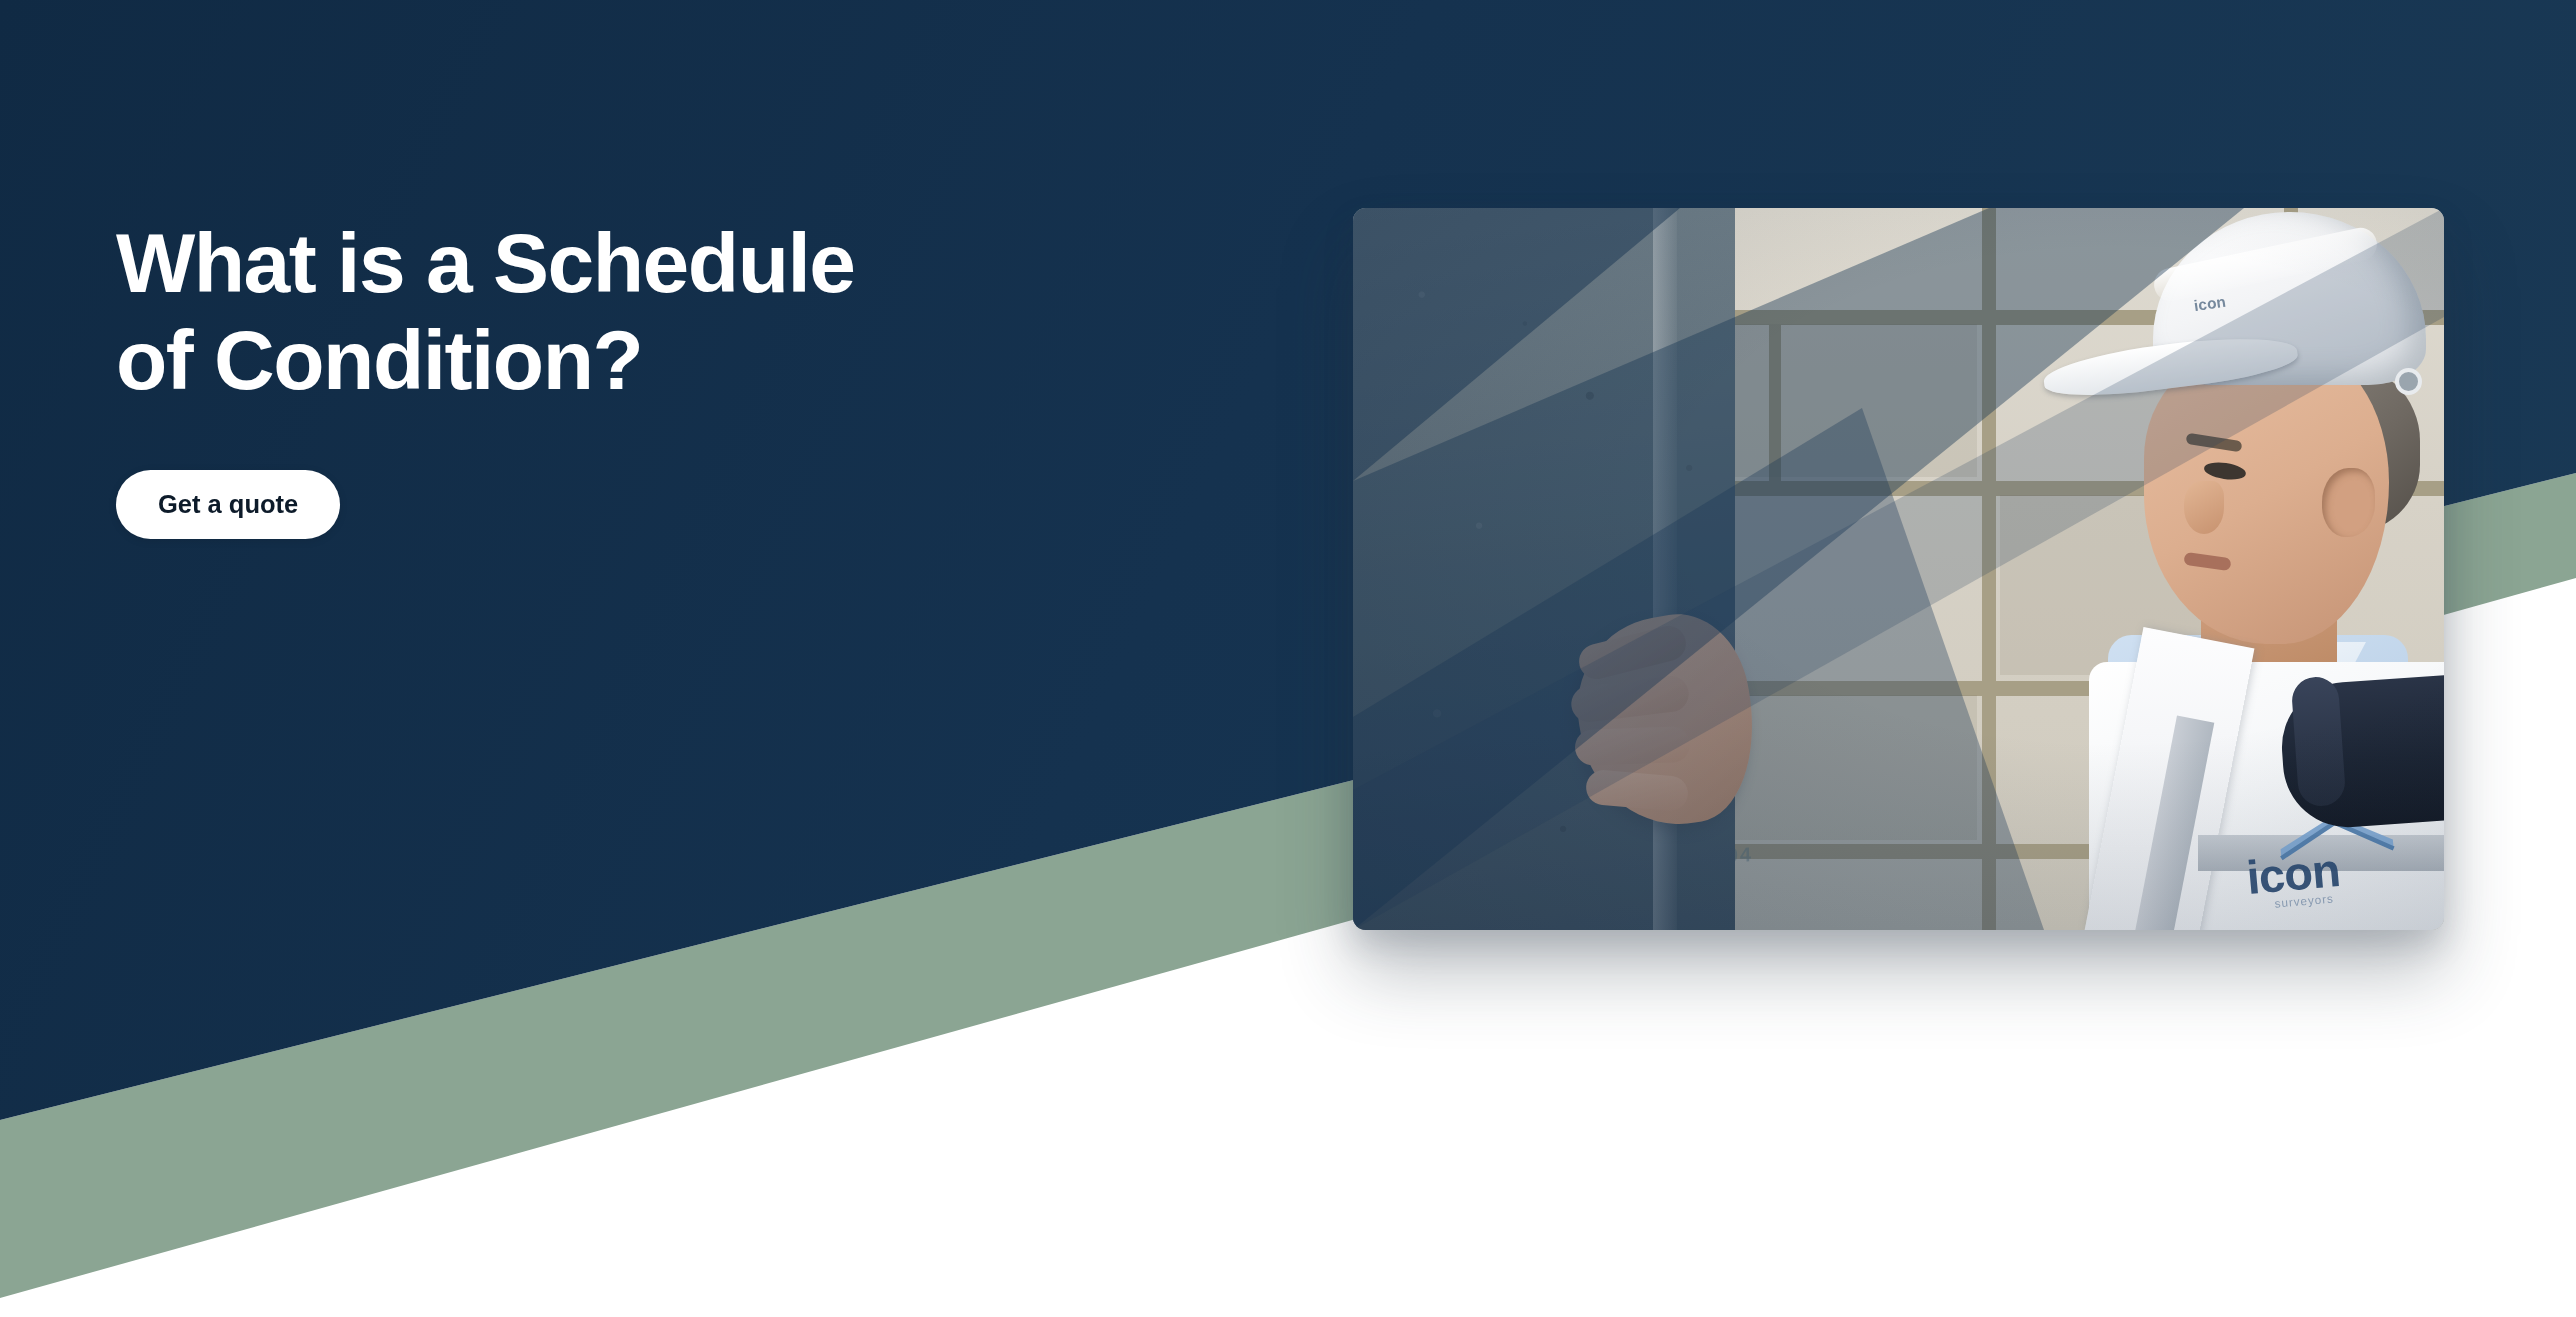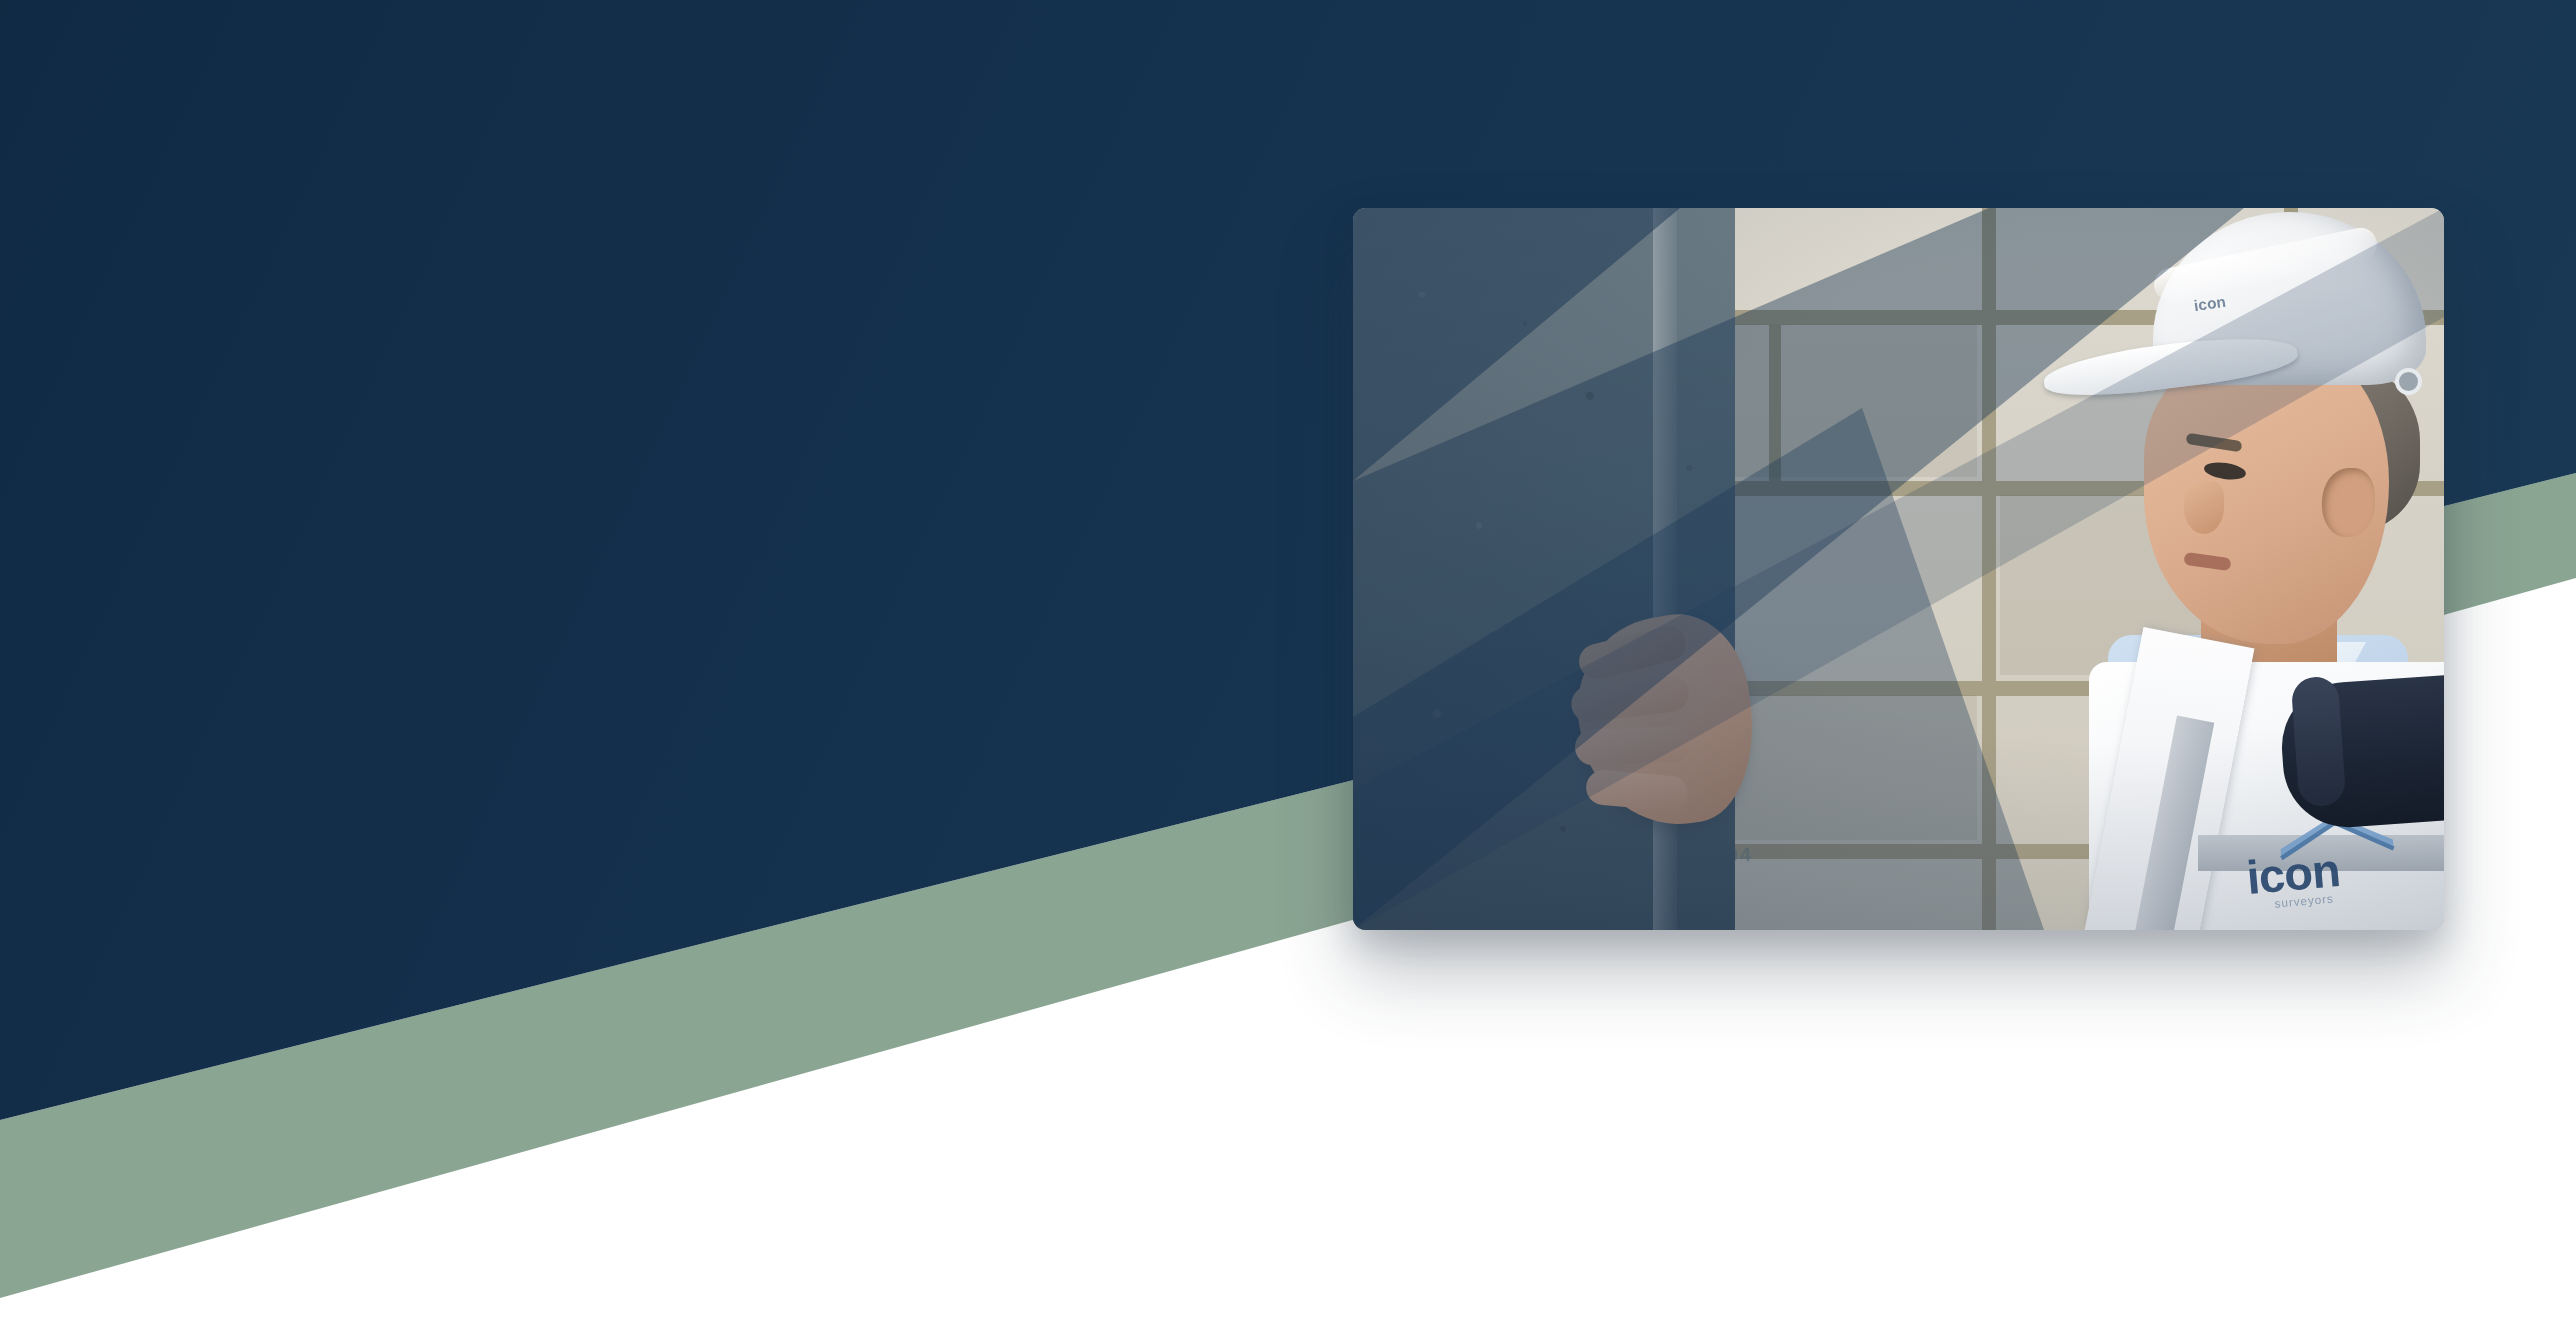--- a/index.html
+++ b/index.html
@@ -335,22 +335,25 @@
 <div class="hero">
 
   <div class="white-base"></div>
 
   <div class="green-band"></div>
 
   <div class="navy-block"></div>
 
   <div class="copy">
 
-
-
+    <h1 class="headline">What is a Schedule
+of Condition?</h1>
+
+
+    <button class="cta">Get a quote</button>
   </div>
 
   <div class="photo-card">
     <div class="photo-inner">
 
       <div class="wall"></div>
 
       <div class="mortar" style="left:309px;top:102px;width:782px;height:14.5px;"></div>
       <div class="mortar" style="left:309px;top:273px;width:782px;height:14.5px;"></div>
       <div class="mortar" style="left:309px;top:473px;width:782px;height:14.5px;"></div>

